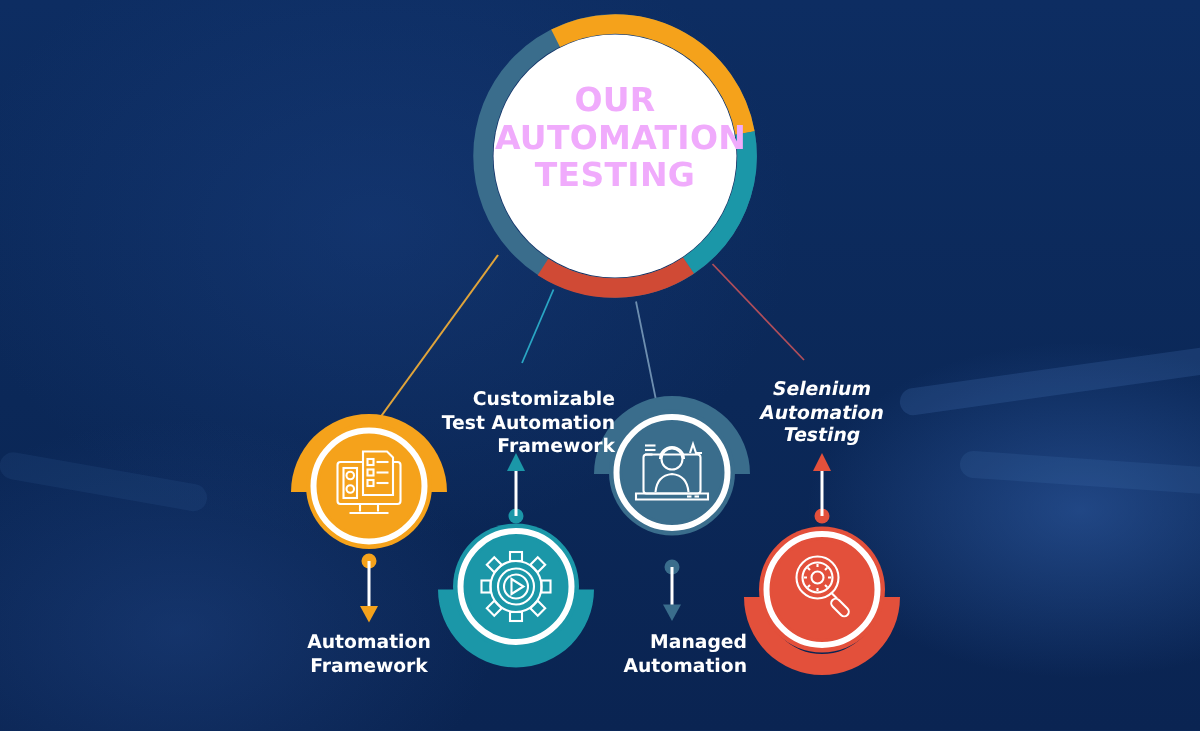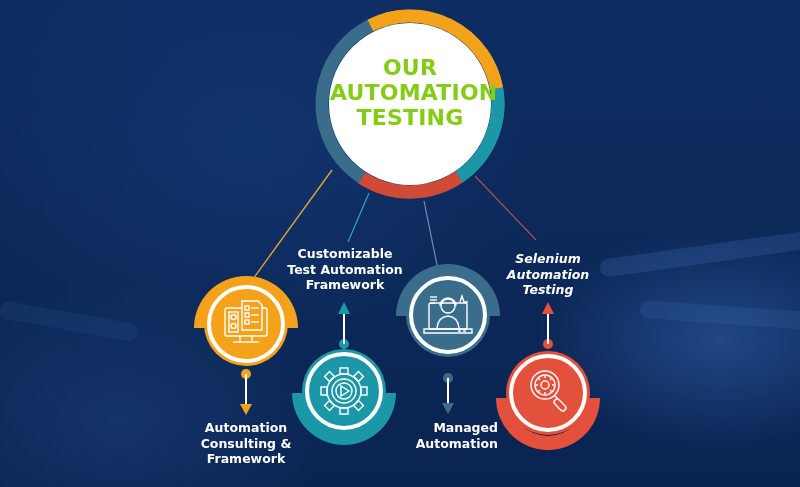--- a/index.html
+++ b/index.html
@@ -18,21 +18,21 @@
         linear-gradient(180deg, #0d2d62 0%, #0b2858 55%, #0a2452 100%);
     }
     .bg-stripe {
       position: absolute; height: 18px; border-radius: 9px;
       background: rgba(90,140,210,0.18); transform-origin: left center;
     }
     svg.overlay { position: absolute; left: 0; top: 0; }
 
     .hub-text {
       position: absolute; left: 330px; top: 55px; width: 160px;
-      text-align: center; color: #84cc16; font-weight: bold;
+      text-align: center; color: #f0abfc; font-weight: bold;
       font-size: 22px; line-height: 25px; letter-spacing: 0.2px;
     }
     .hub-text span { display: block; }
 
     .label {
       position: absolute; color: #ffffff; font-weight: bold;
       font-size: 12.5px; line-height: 15.5px; text-align: center;
     }
   </style>
 </head>
@@ -160,25 +160,24 @@
 </svg>
 
 <div class="hub-text">
   <span>OUR</span>
   <span>AUTOMATION</span>
   <span>TESTING</span>
 </div>
 
 <div class="label" style="left:186px;top:420px;width:120px;">
   <div>Automation</div>
-  <div>Consulting &amp;</div>
   <div>Framework</div>
 </div>
 
-<div class="label" style="left:280px;top:246px;width:130px;">
+<div class="label" style="left:280px;top:258px;width:130px;text-align:right;">
   <div>Customizable</div>
   <div>Test Automation</div>
   <div>Framework</div>
 </div>
 
 <div class="label" style="left:398px;top:420px;width:100px;text-align:right;">
   <div>Managed</div>
   <div>Automation</div>
 </div>
 

